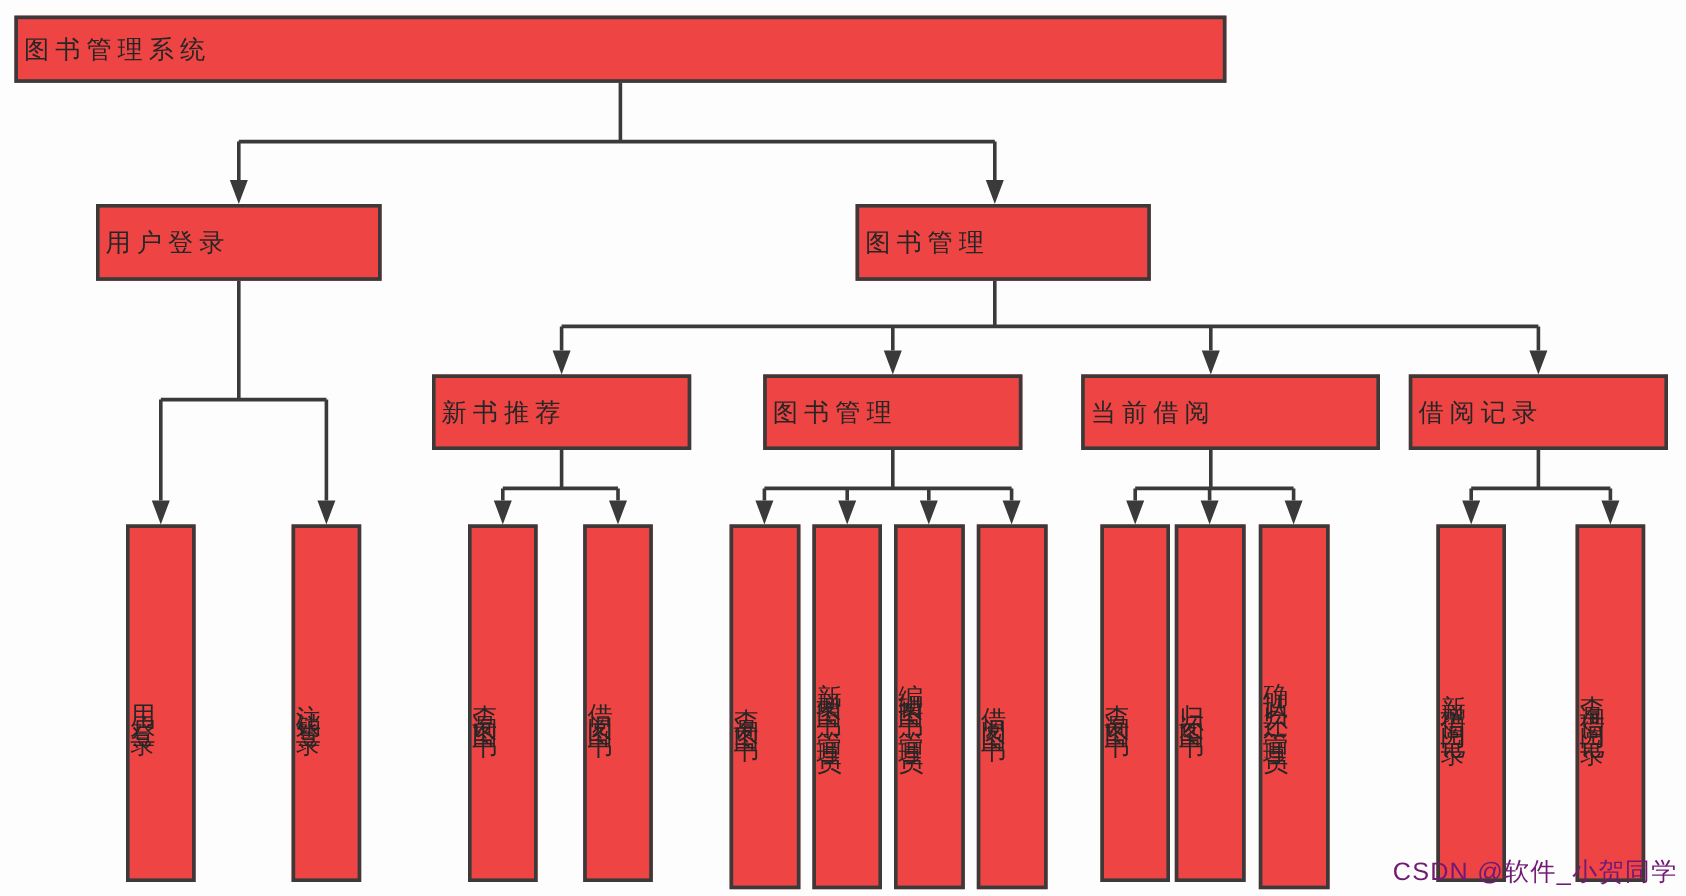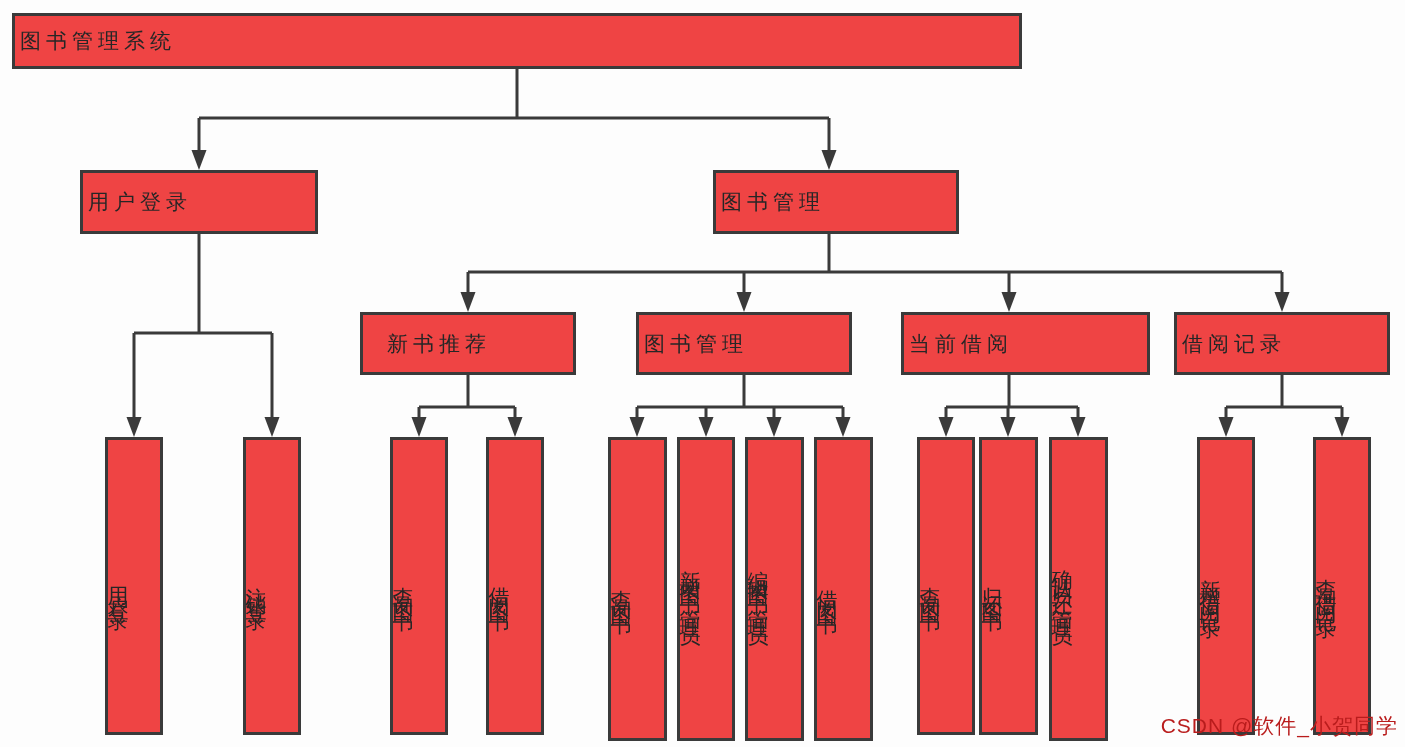--- a/index.html
+++ b/index.html
@@ -44,21 +44,21 @@
     text-indent: 0;
     white-space: normal;
     line-height: 1;
   }
   .watermark {
     position: absolute;
     right: 7px;
     top: 712px;
     font-size: 21px;
     letter-spacing: 1px;
-    color: #b91c1c;
+    color: #701a75;
     z-index: 2;
     white-space: nowrap;
   }
 </style>
 </head>
 <body>
 
 <svg id="connectors" width="1405" height="747" viewBox="0 0 1405 747">
   <path fill="none" stroke-width="3" d="M517 69 V118
            M199 118 H829
@@ -106,21 +106,21 @@
   <span class="lbl">图书管理系统</span>
 </div>
 
 <div class="node" style="left:80px; top:170px; width:238px; height:64px;">
   <span class="lbl">用户登录</span>
 </div>
 <div class="node" style="left:713px; top:170px; width:246px; height:64px;font-family:Liberation Mono, monospace;">
   <span class="lbl">图书管理</span>
 </div>
 
-<div class="node" style="left:360px; top:312px; width:216px; height:63px;padding-left:19px;">
+<div class="node" style="left:360px; top:312px; width:216px; height:63px;">
   <span class="lbl">新书推荐</span>
 </div>
 <div class="node" style="left:636px; top:312px; width:216px; height:63px;">
   <span class="lbl">图书管理</span>
 </div>
 <div class="node" style="left:901px; top:312px; width:249px; height:63px;">
   <span class="lbl">当前借阅</span>
 </div>
 <div class="node" style="left:1174px; top:312px; width:216px; height:63px;">
   <span class="lbl">借阅记录</span>

